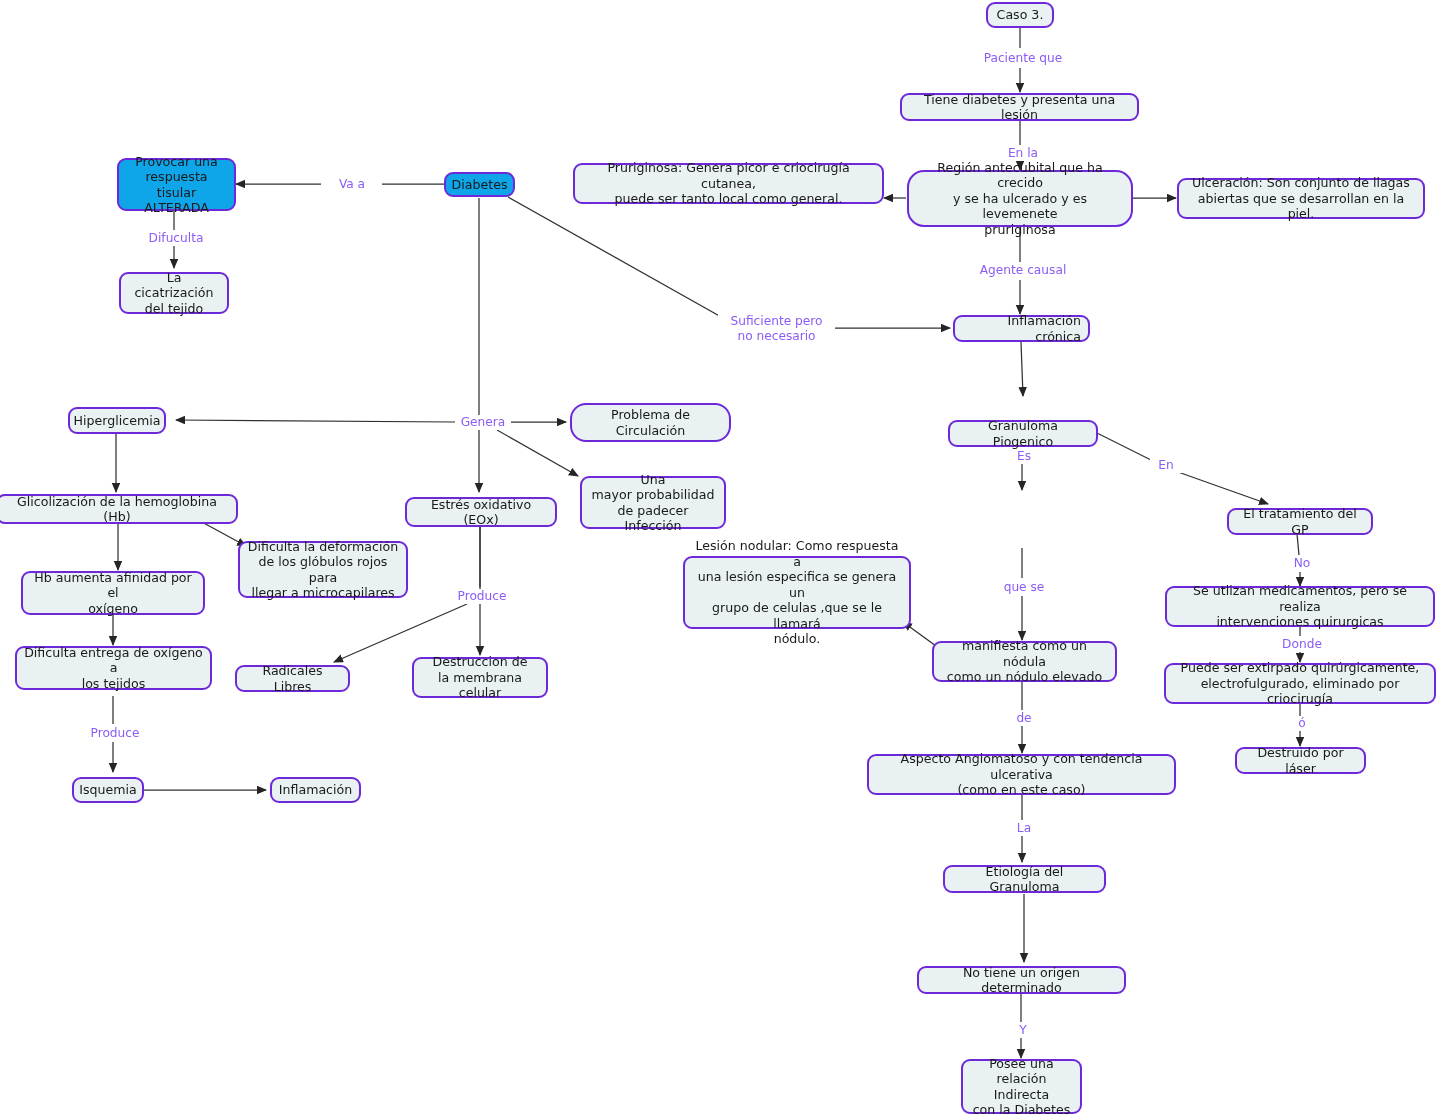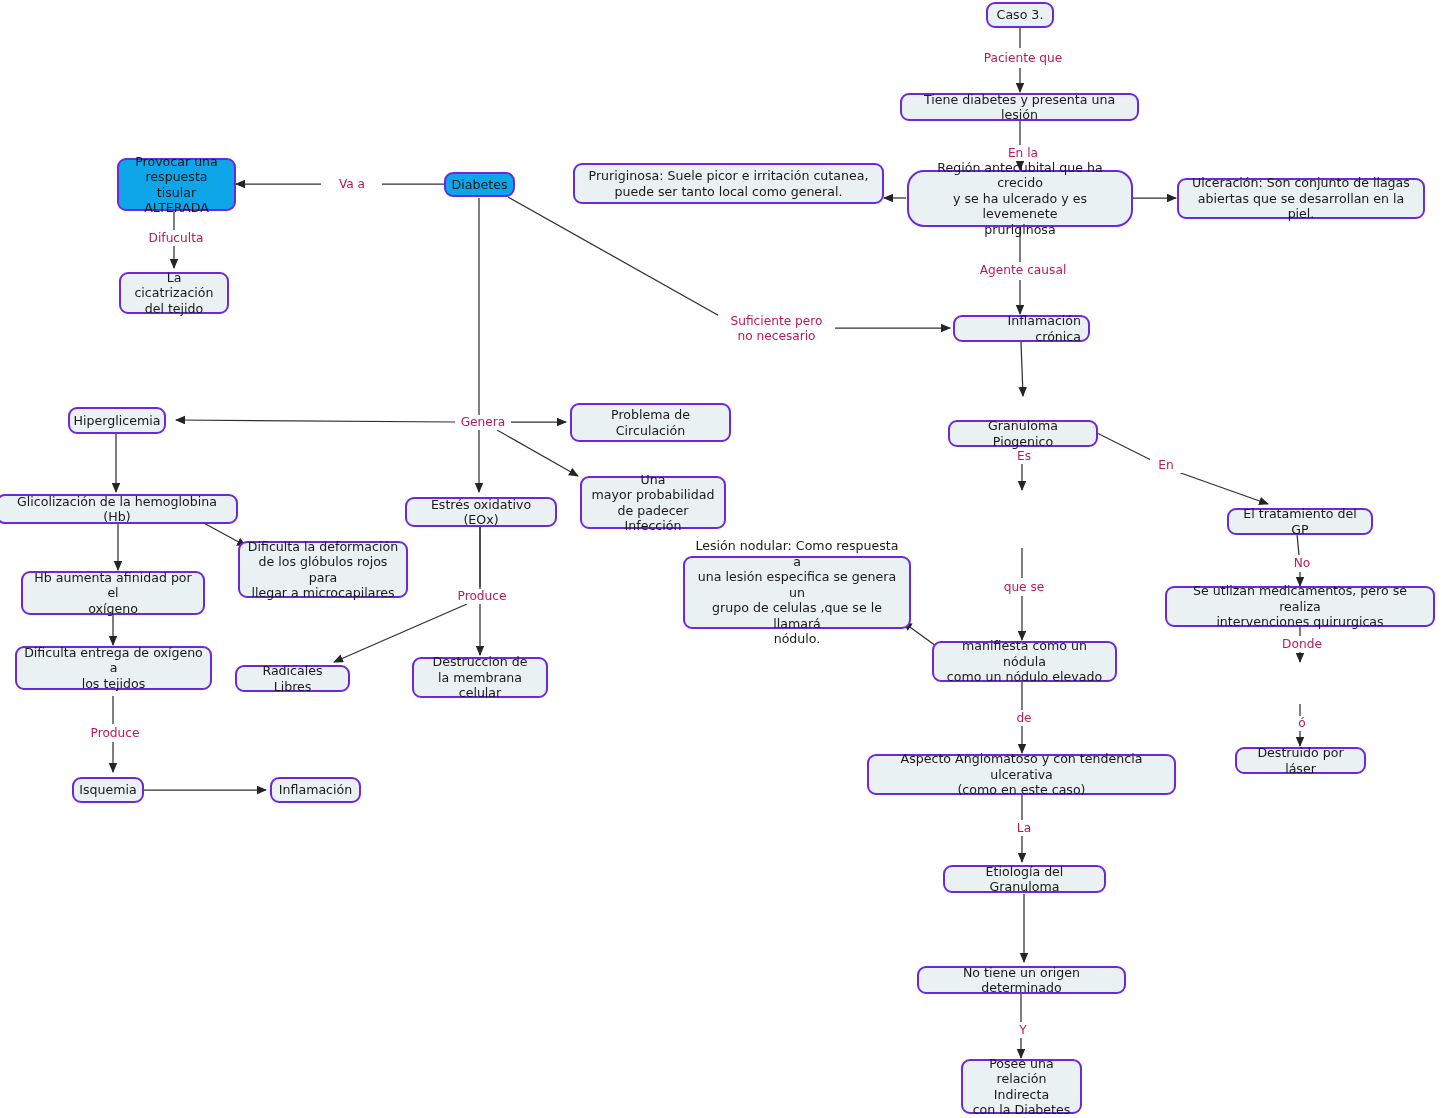--- a/index.html
+++ b/index.html
@@ -20,21 +20,21 @@
     justify-content:center;
     text-align:center;
     padding:7px 7px;
     white-space:pre-line;
   }
   .node.white{background:#0ea5e9;}
   .lbl{
     position:absolute;
     font-size:12.2px;
     line-height:14.5px;
-    color:#be185d;
+    color:#8b5cf6;
     text-align:center;
     background:#ffffff;
     white-space:pre-line;
     padding:0 2px;
   }
 </style>
 </head>
 <body>
 
 <div id="canvas">
@@ -130,32 +130,32 @@
     </g>
   </svg>
 
   <div class="node" style="left:986px;top:2px;width:68px;height:26px;">Caso 3.</div>
   <div class="node" style="left:900px;top:93px;width:239px;height:28px;">Tiene diabetes y presenta una lesión</div>
   <div class="node" style="left:907px;top:170px;width:226px;height:57px;border-radius:17px;">Región antecubital que ha crecido
 y se ha ulcerado y es levemenete
 pruriginosa</div>
   <div class="node" style="left:1177px;top:178px;width:248px;height:41px;">Ulceración: Son conjunto de llagas
 abiertas que se desarrollan en la piel.</div>
-  <div class="node" style="left:573px;top:163px;width:311px;height:41px;">Pruriginosa: Suele picor e irritación cutanea,
+  <div class="node" style="left:573px;top:163px;width:311px;height:41px;">Pruriginosa: Genera picor e criocirugía cutanea,
 puede ser tanto local como general.</div>
   <div class="node white" style="left:444px;top:172px;width:71px;height:25px;">Diabetes</div>
   <div class="node white" style="left:117px;top:158px;width:119px;height:53px;">Provocar una
 respuesta tisular
 ALTERADA</div>
   <div class="node" style="left:119px;top:272px;width:110px;height:42px;">La cicatrización
 del tejido</div>
   <div class="node" style="left:953px;top:315px;width:137px;height:27px;text-align:right;">Inflamación crónica</div>
   <div class="node" style="left:948px;top:420px;width:150px;height:27px;">Granuloma Piogenico</div>
   <div class="node" style="left:68px;top:407px;width:98px;height:27px;">Hiperglicemia</div>
-  <div class="node" style="left:570px;top:403px;width:161px;height:39px;">Problema de Circulación</div>
+  <div class="node" style="left:570px;top:403px;width:161px;height:39px;border-radius:16px;">Problema de Circulación</div>
   <div class="node" style="left:580px;top:476px;width:146px;height:53px;">Una
 mayor probabilidad
 de padecer Infección</div>
   <div class="node" style="left:-4px;top:494px;width:242px;height:30px;">Glicolización de la hemoglobina (Hb)</div>
   <div class="node" style="left:405px;top:497px;width:152px;height:30px;">Estrés oxidativo (EOx)</div>
   <div class="node" style="left:238px;top:541px;width:170px;height:57px;">Dificulta la deformación
 de los glóbulos rojos para
 llegar a microcapilares</div>
   <div class="node" style="left:15px;top:646px;width:197px;height:44px;">Dificulta entrega de oxígeno a
 los tejidos</div>
@@ -168,20 +168,22 @@
   <div class="node" style="left:270px;top:777px;width:91px;height:26px;">Inflamación</div>
   <div class="node" style="left:1227px;top:508px;width:146px;height:27px;">El tratamiento del GP</div>
   <div class="node" style="left:683px;top:556px;width:228px;height:73px;">Lesión nodular: Como respuesta a
 una lesión especifica se genera un
 grupo de celulas ,que se le llamará
 nódulo.</div>
   <div class="node" style="left:932px;top:641px;width:185px;height:41px;">manifiesta como un nódula
 como un nódulo elevado</div>
   <div class="node" style="left:1165px;top:586px;width:270px;height:41px;">Se utlizan medicamentos, pero se realiza
 intervenciones quirurgicas</div>
+  <div class="node" style="left:1164px;top:663px;width:272px;height:41px;">Puede ser extirpado quirúrgicamente,
+electrofulgurado, eliminado por criocirugía</div>
   <div class="node" style="left:1235px;top:747px;width:131px;height:27px;">Destruido por láser</div>
   <div class="node" style="left:867px;top:754px;width:309px;height:41px;">Aspecto Angiomatoso y con tendencia ulcerativa
 (como en este caso)</div>
   <div class="node" style="left:943px;top:865px;width:163px;height:28px;">Etiología  del Granuloma</div>
   <div class="node" style="left:917px;top:966px;width:209px;height:28px;">No tiene un origen determinado</div>
   <div class="node" style="left:961px;top:1059px;width:121px;height:55px;">Posee una
 relación Indirecta
 con la Diabetes</div>
 
   <div class="lbl" style="left:968px;top:51px;width:106px;">Paciente que</div>

